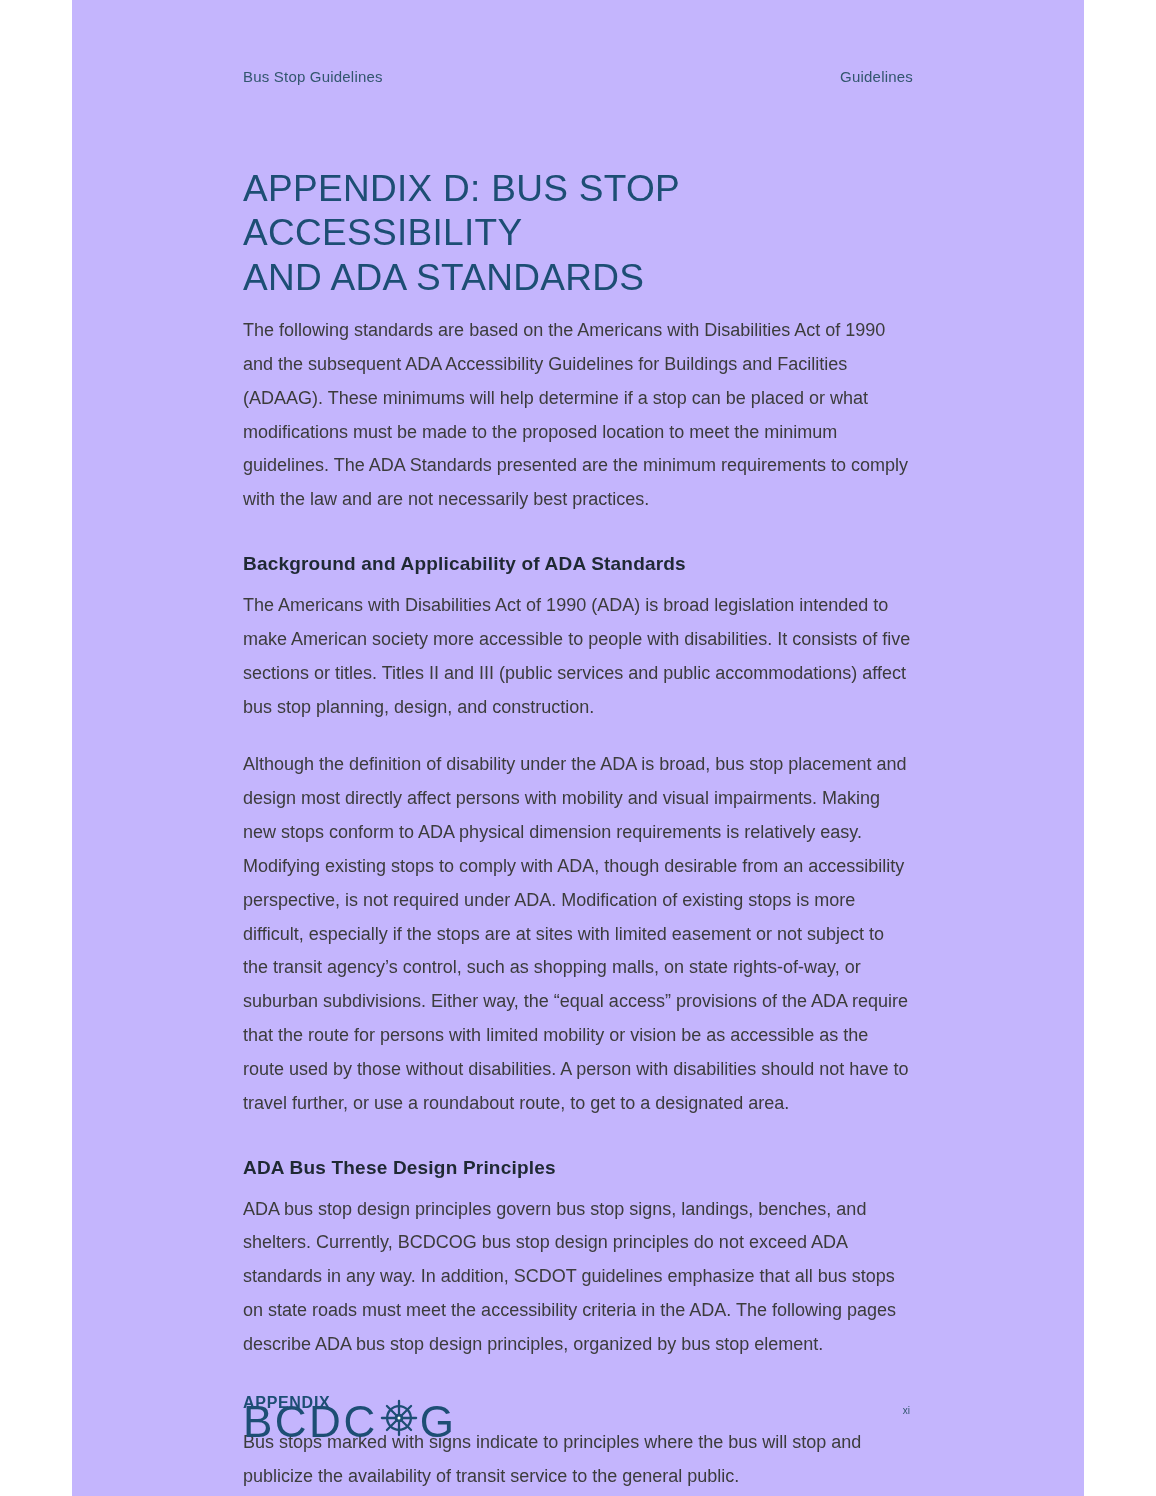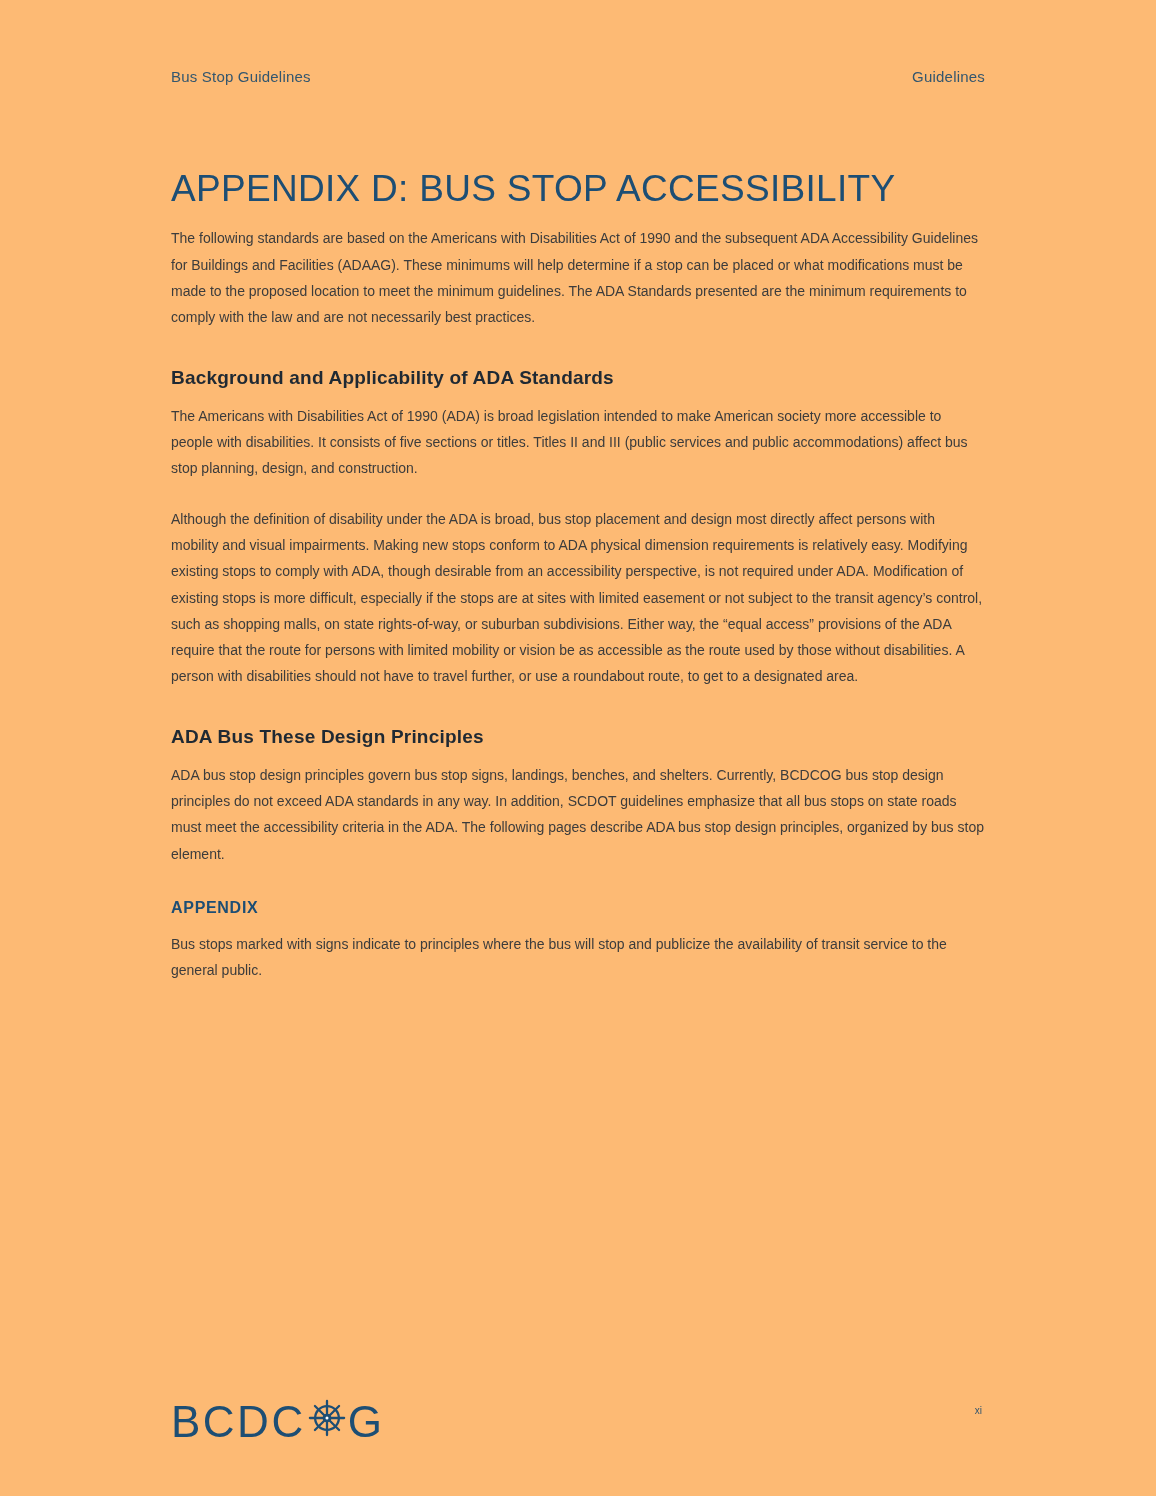--- a/index.html
+++ b/index.html
@@ -1,24 +1,24 @@
 <!DOCTYPE html>
 <html><head>
 <meta charset="utf-8">
 <style>
   * { margin: 0; padding: 0; box-sizing: border-box; }
   html, body { background: #ffffff; }
   body { font-family: "Liberation Sans", sans-serif; }
 
   .page {
     position: relative;
-    width: 1156px;
+    width: 1012px;
     height: 1496px;
     margin: 0 auto;
-    background: #fdba74;
+    background: #c4b5fd;
     padding: 68px 171px 0 171px;
     overflow: hidden;
   }
 
   .doc-header {
     display: flex;
     justify-content: space-between;
     align-items: baseline;
     font-size: 15px;
     color: #33566e;
@@ -28,21 +28,21 @@
   .doc-title {
     margin-top: 82px;
     color: #1d4e74;
     font-size: 37px;
     line-height: 1.2;
     font-weight: normal;
     letter-spacing: 0.3px;
   }
 
   .body-para {
-    font-size: 14px;
+    font-size: 18px;
     line-height: 1.88;
     color: #3c3c3c;
     margin-top: 14px;
     margin-bottom: 24px;
   }
 
   .section-heading {
     font-size: 19px;
     font-weight: bold;
     color: #1f2933;
@@ -97,20 +97,21 @@
 
 <div class="page">
 
   <div class="doc-header">
     <span>Bus Stop Guidelines</span>
     <span>Guidelines</span>
   </div>
 
   <h1 class="doc-title">
     <span>APPENDIX D: BUS STOP ACCESSIBILITY</span><br>
+    <span>AND ADA STANDARDS</span>
   </h1>
 
   <p class="body-para">The following standards are based on the Americans with Disabilities Act of 1990 and the subsequent ADA Accessibility Guidelines for Buildings and Facilities (ADAAG). These minimums will help determine if a stop can be placed or what modifications must be made to the proposed location to meet the minimum guidelines. The ADA Standards presented are the minimum requirements to comply with the law and are not necessarily best practices.</p>
 
   <h2 class="section-heading">Background and Applicability of ADA Standards</h2>
   <p class="body-para">The Americans with Disabilities Act of 1990 (ADA) is broad legislation intended to make American society more accessible to people with disabilities. It consists of five sections or titles. Titles II and III (public services and public accommodations) affect bus stop planning, design, and construction.</p>
   <p class="body-para">Although the definition of disability under the ADA is broad, bus stop placement and design most directly affect persons with mobility and visual impairments. Making new stops conform to ADA physical dimension requirements is relatively easy. Modifying existing stops to comply with ADA, though desirable from an accessibility perspective, is not required under ADA. Modification of existing stops is more difficult, especially if the stops are at sites with limited easement or not subject to the transit agency’s control, such as shopping malls, on state rights-of-way, or suburban subdivisions. Either way, the “equal access” provisions of the ADA require that the route for persons with limited mobility or vision be as accessible as the route used by those without disabilities. A person with disabilities should not have to travel further, or use a roundabout route, to get to a designated area.</p>
 
   <h2 class="section-heading">ADA Bus These Design Principles</h2>
   <p class="body-para">ADA bus stop design principles govern bus stop signs, landings, benches, and shelters. Currently, BCDCOG bus stop design principles do not exceed ADA standards in any way. In addition, SCDOT guidelines emphasize that all bus stops on state roads must meet the accessibility criteria in the ADA. The following pages describe ADA bus stop design principles, organized by bus stop element.</p>

